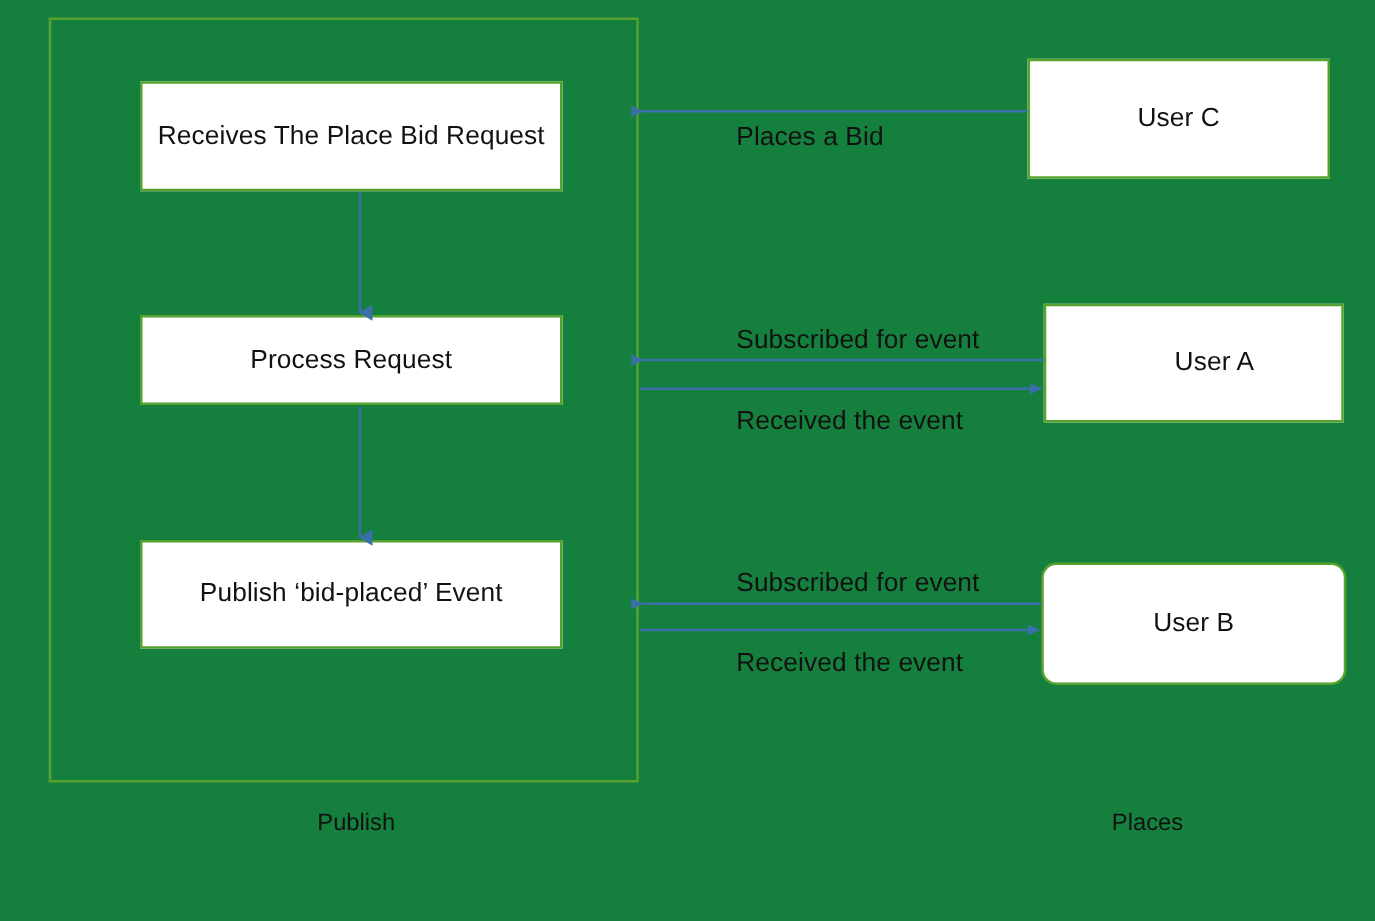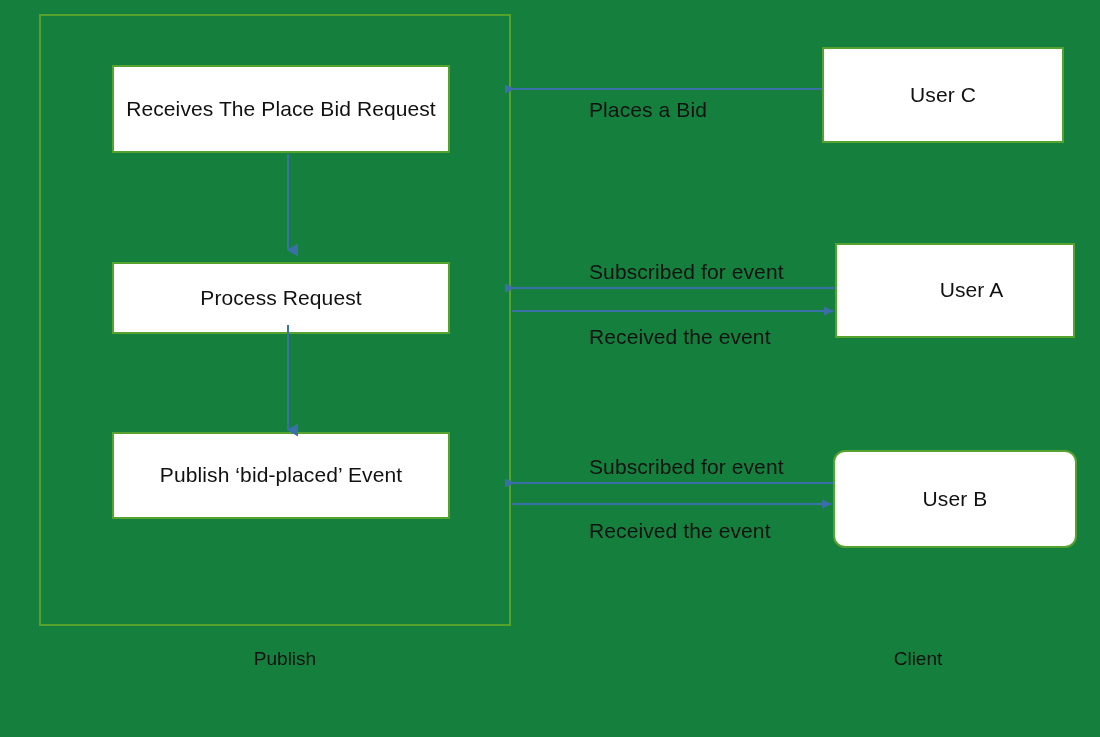--- a/index.html
+++ b/index.html
@@ -75,21 +75,21 @@
 <body>
 
 <div id="canvas">
 
   <div class="abs green-container" style="left:39px; top:14px; width:472px; height:612px;"></div>
 
   <div class="abs green-box" style="left:112px; top:65px; width:338px; height:88px;">
     <span class="box-label">Receives The Place Bid Request</span>
   </div>
 
-  <div class="abs green-box" style="left:112px; top:252px; width:338px; height:72px;margin-top:10px;">
+  <div class="abs green-box" style="left:112px; top:252px; width:338px; height:72px;">
     <span class="box-label">Process Request</span>
   </div>
 
   <div class="abs green-box" style="left:112px; top:432px; width:338px; height:87px;">
     <span class="box-label">Publish ‘bid-placed’ Event</span>
   </div>
 
   <div class="abs green-box" style="left:822px; top:47px; width:242px; height:96px;">
     <span class="box-label">User C</span>
   </div>
@@ -149,15 +149,15 @@
   <div class="text-label" style="left:589px; top:260px;">Subscribed for event</div>
 
   <div class="text-label" style="left:589px; top:325px;">Received the event</div>
 
   <div class="text-label" style="left:589px; top:455px;">Subscribed for event</div>
 
   <div class="text-label" style="left:589px; top:519px;">Received the event</div>
 
   <div class="lane-label" style="left:185px; top:648px; width:200px;">Publish</div>
 
-  <div class="lane-label" style="left:818px; top:648px; width:200px;">Client</div>
+  <div class="lane-label" style="left:818px; top:648px; width:200px;">Places</div>
 
 </div>
 
 </body></html>

